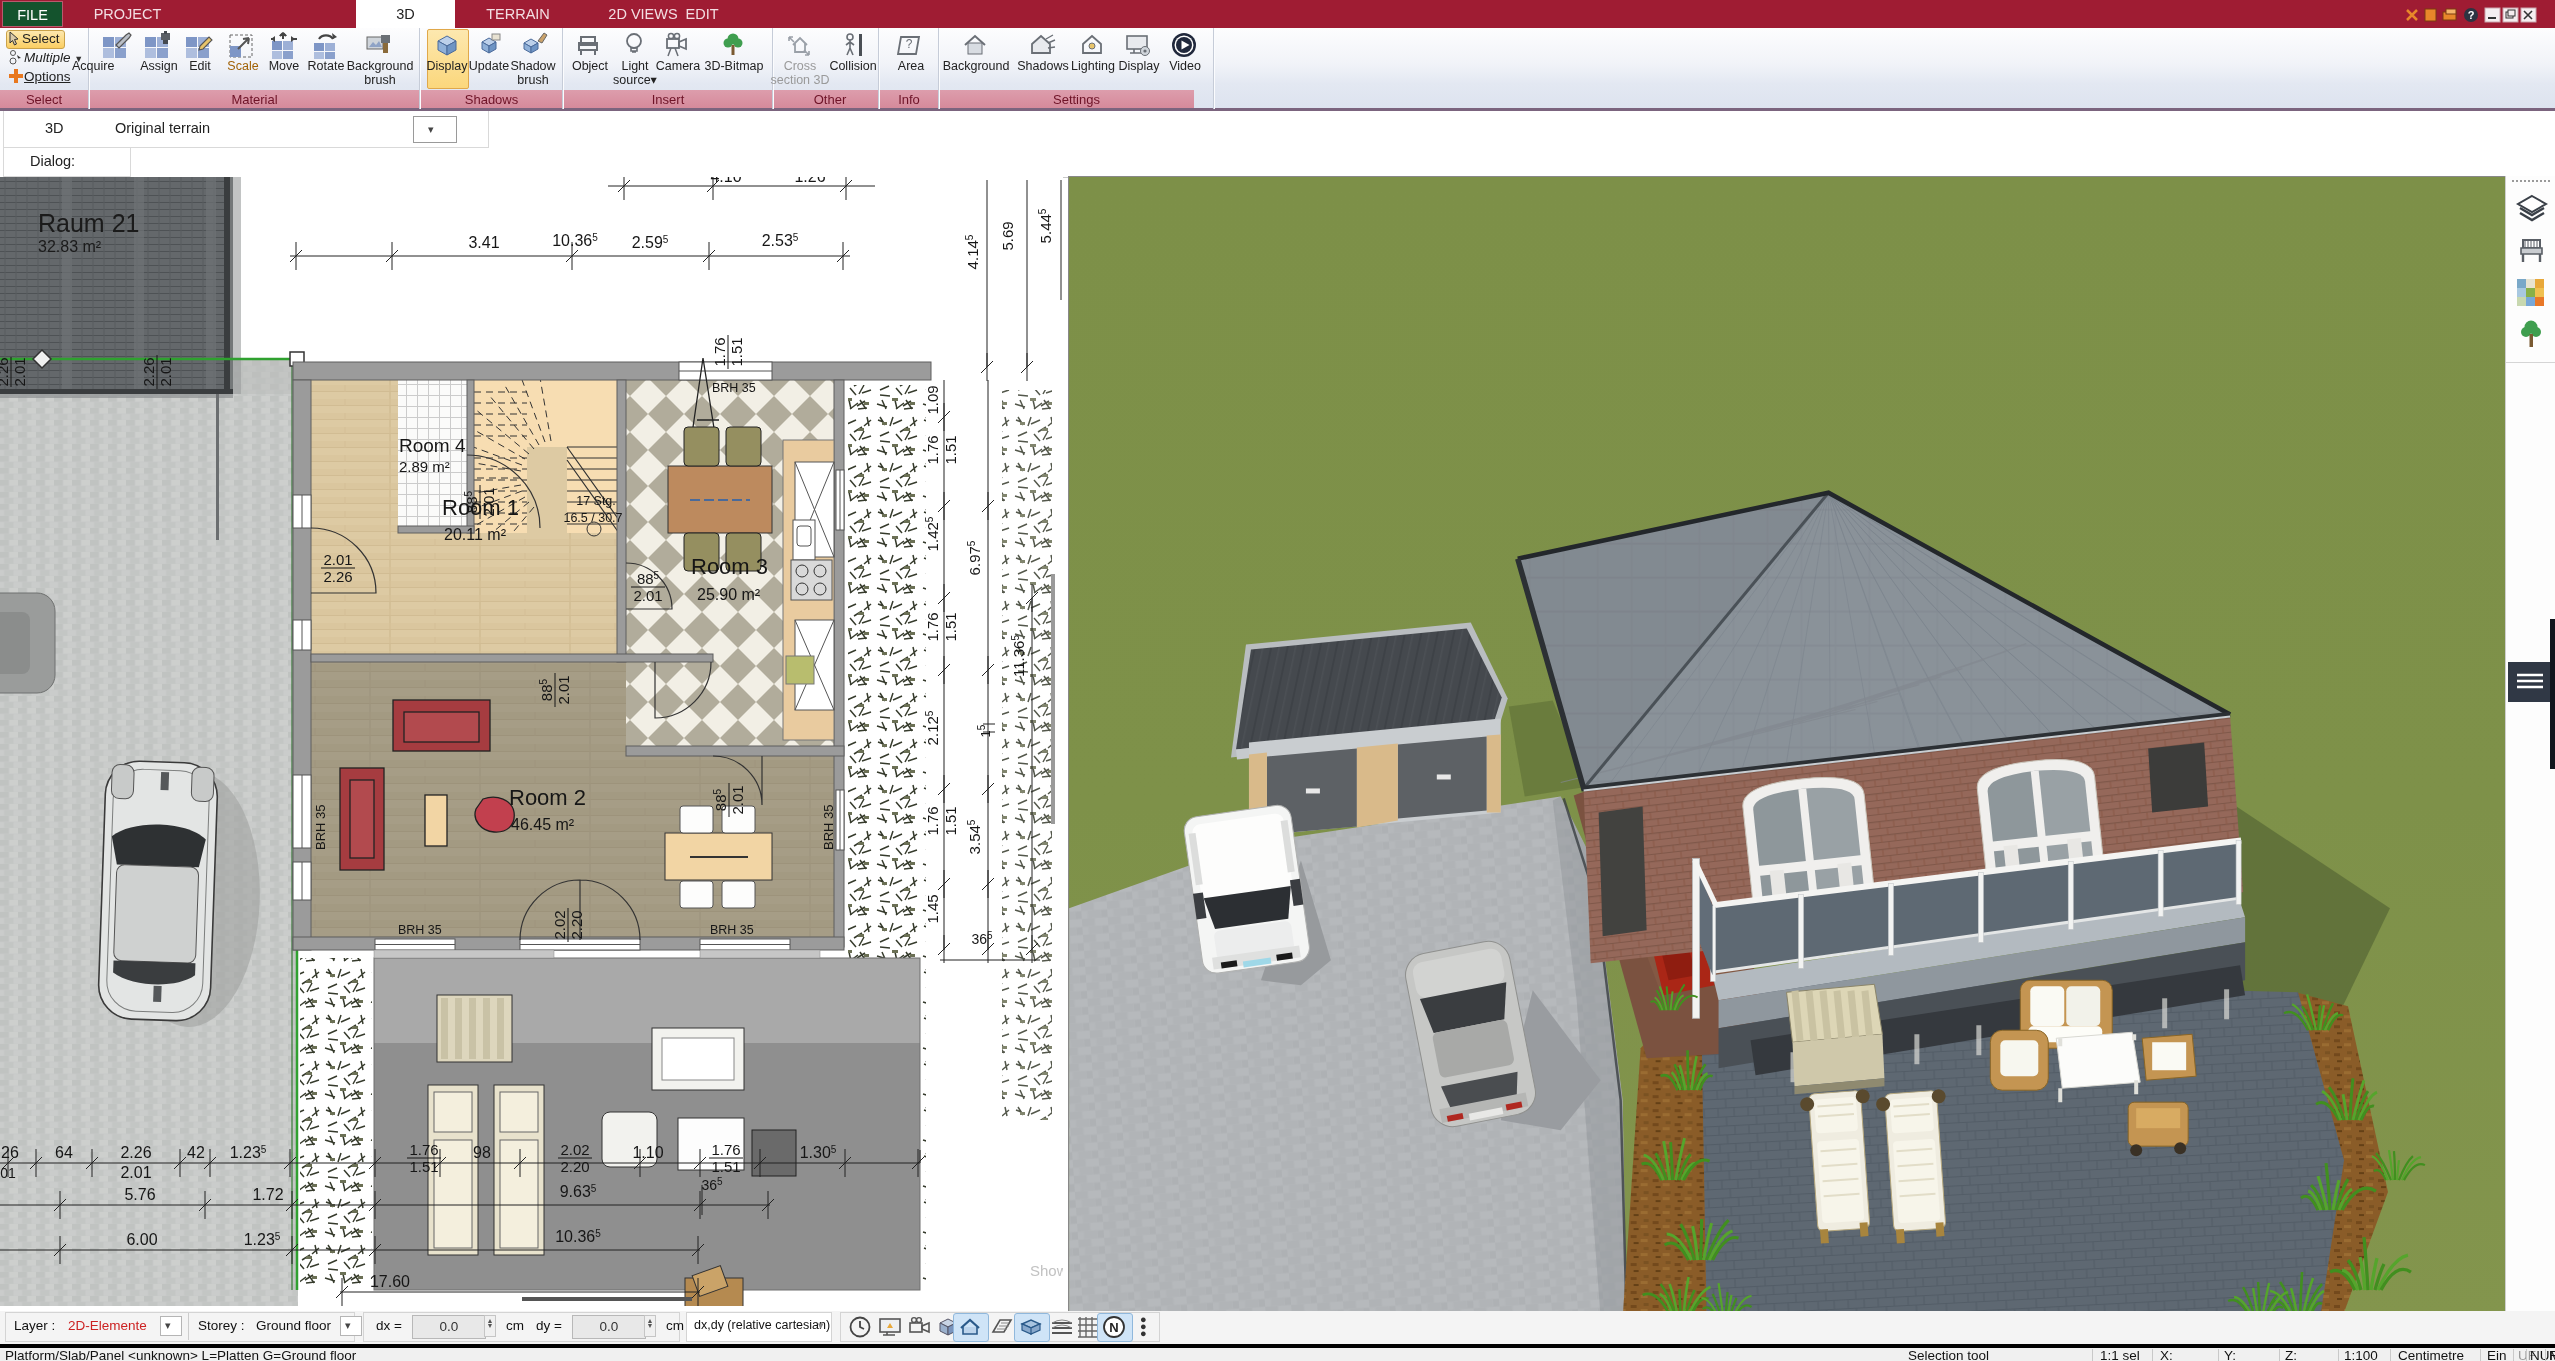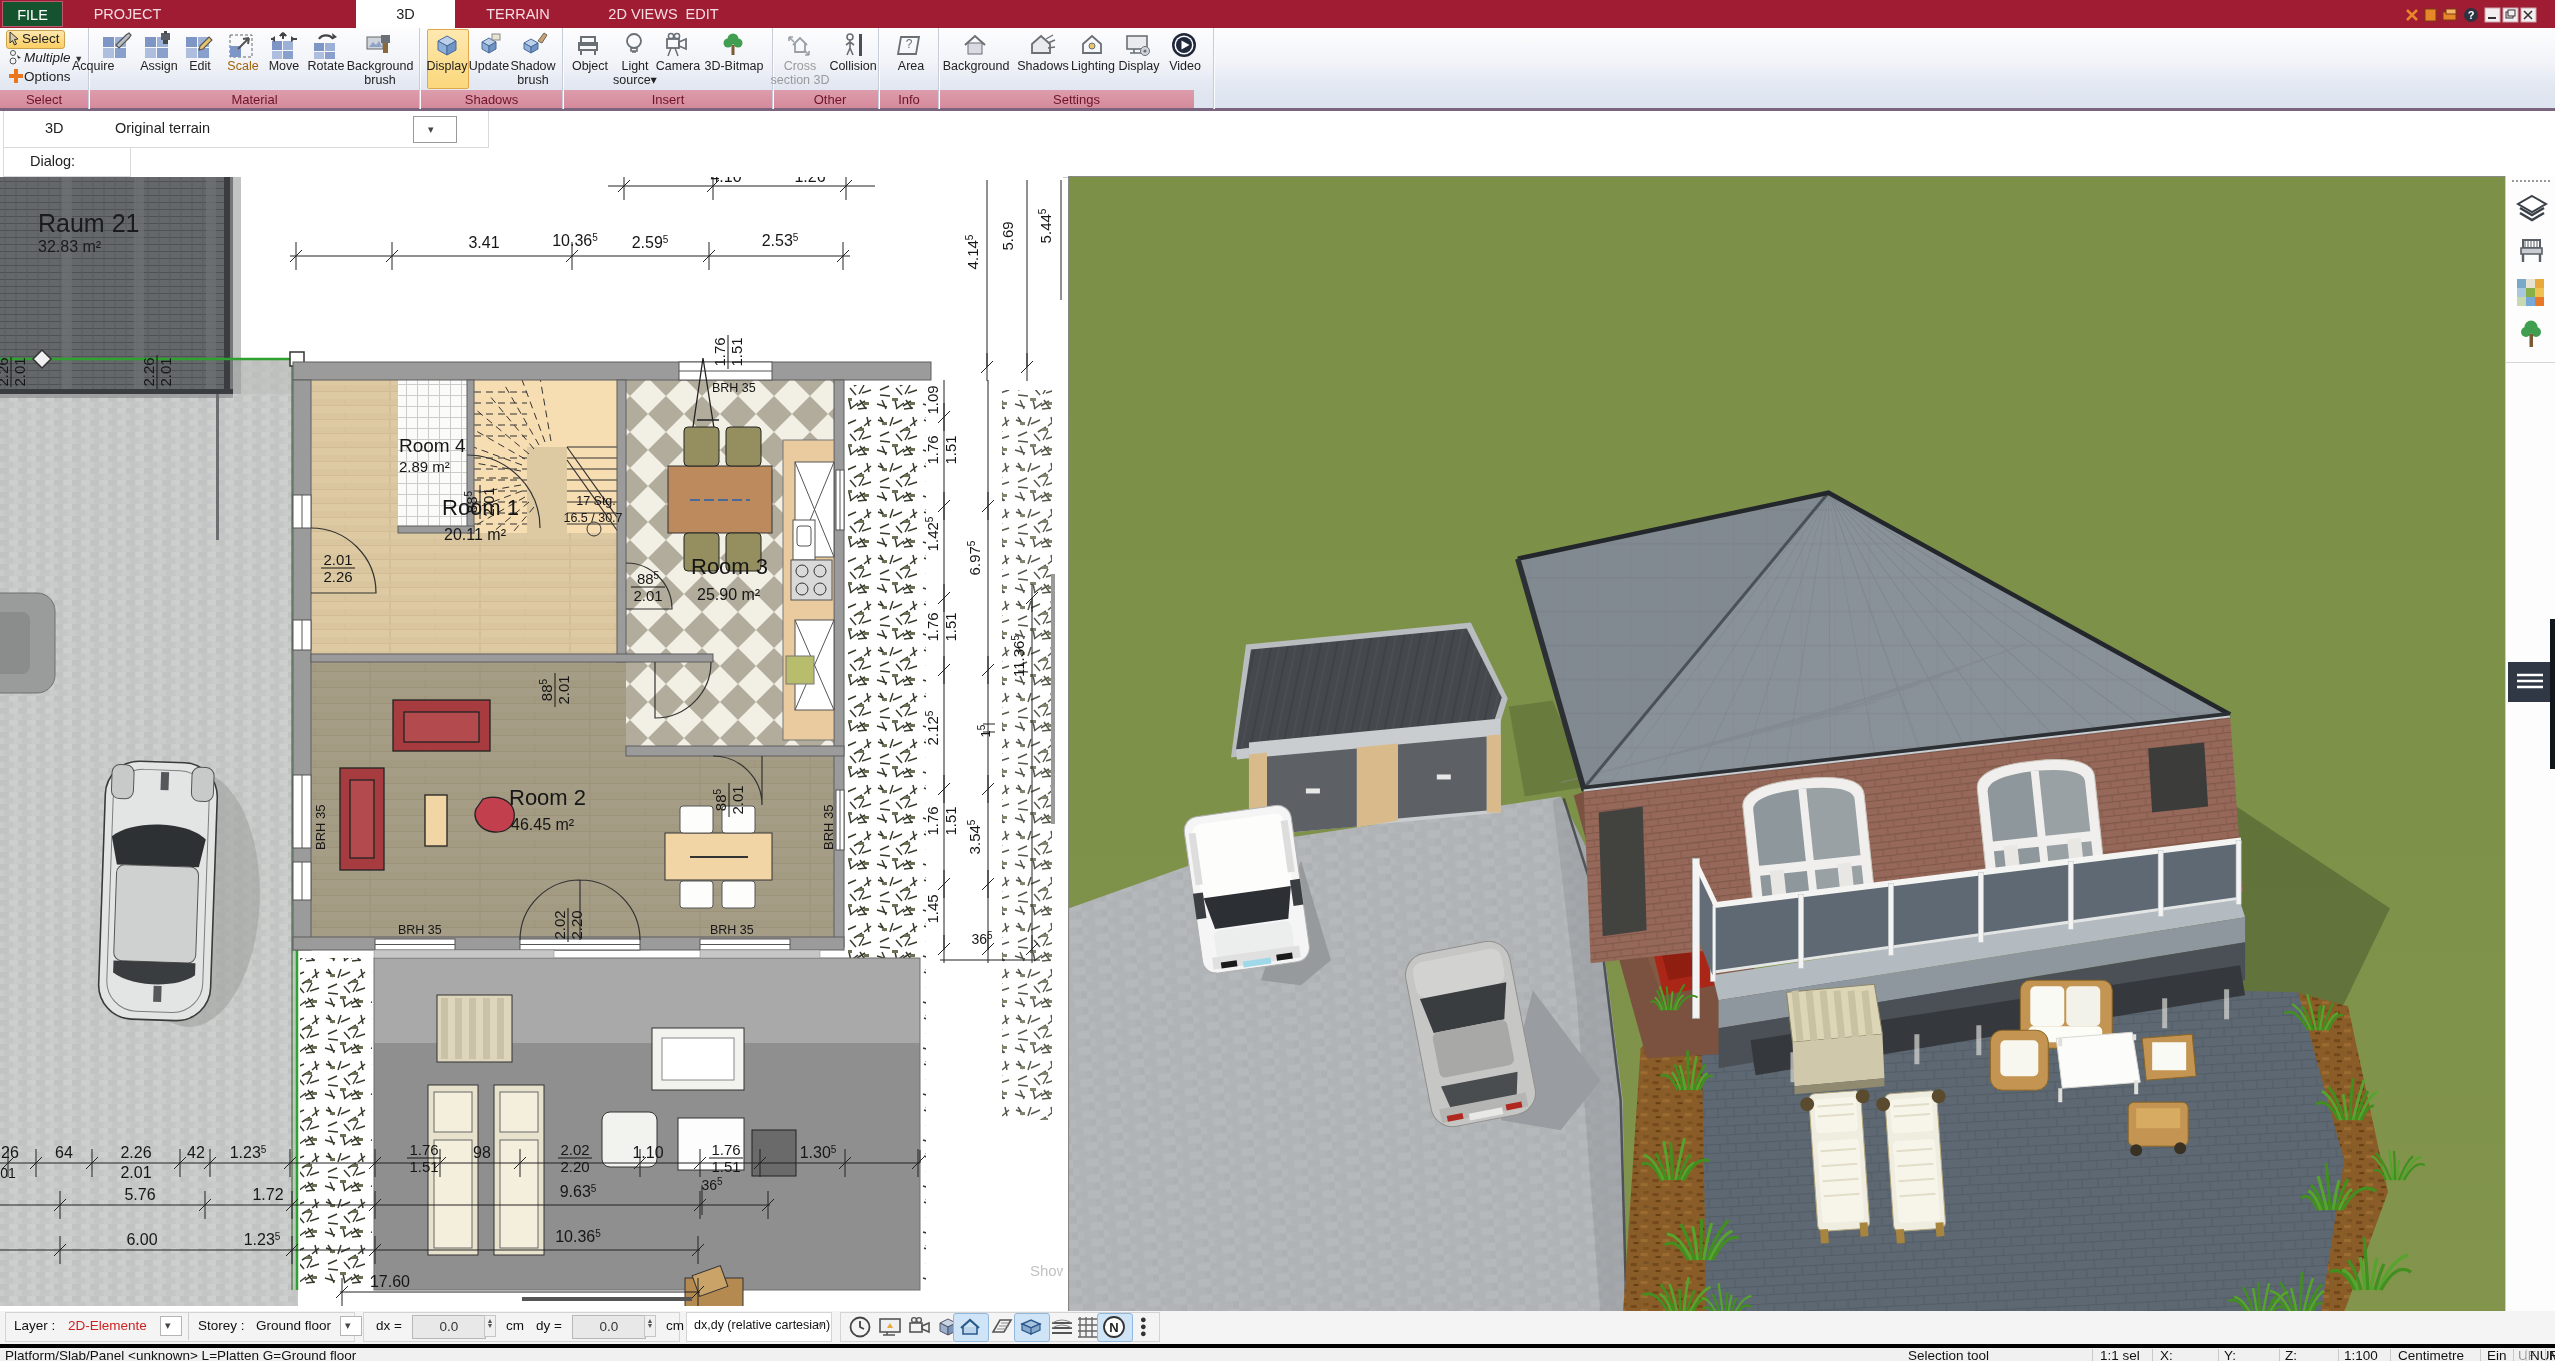--- a/index.html
+++ b/index.html
@@ -80,21 +80,21 @@
 <div class="gsep abs" style="left:938px;"></div>
 <div class="gsep abs" style="left:1213px;"></div>
 <div class="abs" style="left:6px;top:30px;width:57px;height:17px;background:linear-gradient(#fde8af,#fbce62);border:1px solid #caa24a;border-radius:3px;font-size:13.5px;color:#222;line-height:16px;"><svg width="15" height="15" viewBox="0 0 15 15" style="vertical-align:-3px">
       <path d="M3,1 L11,8 L7.5,8.5 L9.5,13 L7.5,14 L5.5,9.5 L3,12 Z" fill="#d9c9a8" stroke="#333"></path>
     </svg>Select</div>
 <div class="abs" style="left:8px;top:49px;font-size:13.5px;color:#222;font-style:italic;"><svg width="16" height="16" viewBox="0 0 16 16" style="vertical-align:-3px">
       <circle cx="5" cy="4" r="2.5" fill="none" stroke="#555"></circle>
       <circle cx="5" cy="12" r="3" fill="none" stroke="#555"></circle>
       <path d="M9,6 l4,3 -3,0.5 1,3" fill="#333"></path>
     </svg>Multiple <span style="font-size:9px;color:#333">▼</span></div>
-<div class="abs" style="left:8px;top:68px;font-size:13.5px;color:#222;"><svg width="16" height="16" viewBox="0 0 16 16" style="vertical-align:-3px">
+<div class="abs" style="left:8px;top:68px;font-size:13.5px;color:#222;text-decoration:underline;"><svg width="16" height="16" viewBox="0 0 16 16" style="vertical-align:-3px">
       <path d="M6,1 h4 v5 h5 v4 h-5 v5 h-4 v-5 h-5 v-4 h5 z" fill="#e8771e"></path>
     </svg>Options</div>
 <div class="abs" style="left:102px;top:31px;"><svg width="30" height="28" viewBox="0 0 30 28">
       <rect x="1" y="6" width="11" height="10" fill="#7e96c6"></rect>
       <rect x="13" y="6" width="11" height="10" fill="#9db0d6"></rect>
       <rect x="1" y="17" width="11" height="10" fill="#aebede"></rect>
       <rect x="13" y="17" width="11" height="10" fill="#8aa0cc"></rect>
       <path d="M14,14 L24,4 l3,-2 2,2 -2,3 -10,10 z" fill="#b9bec6" stroke="#555" stroke-width="1.2"></path>
     </svg></div>
 <div class="abs rlabel" style="left:72px;top:60px;width:90px;text-align:left;color:#222;">Acquire</div>

